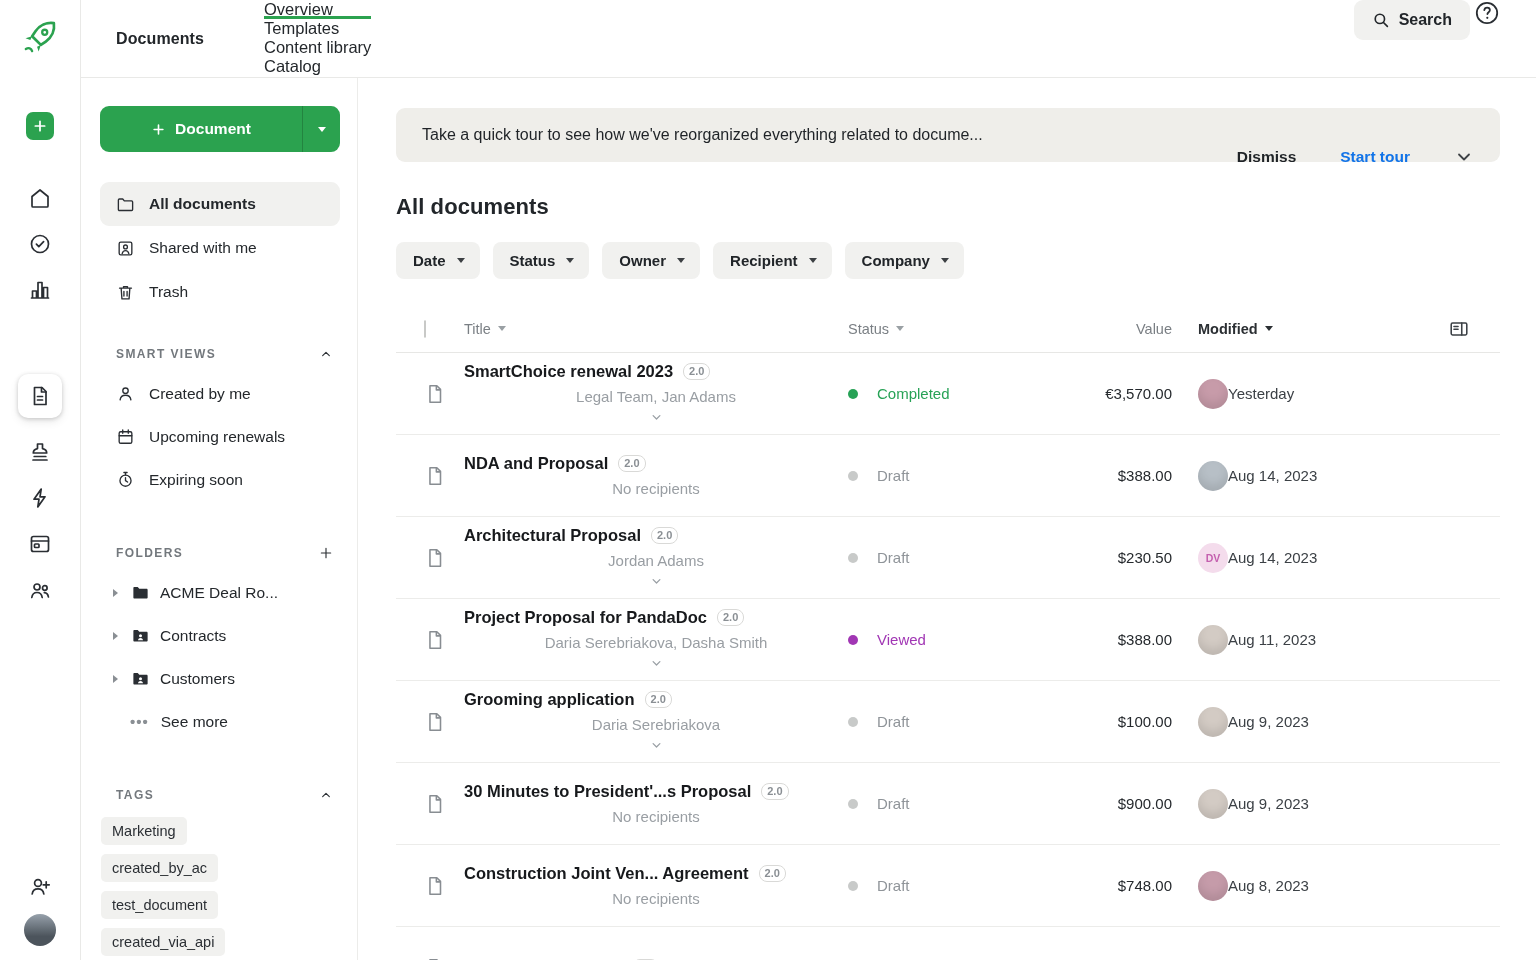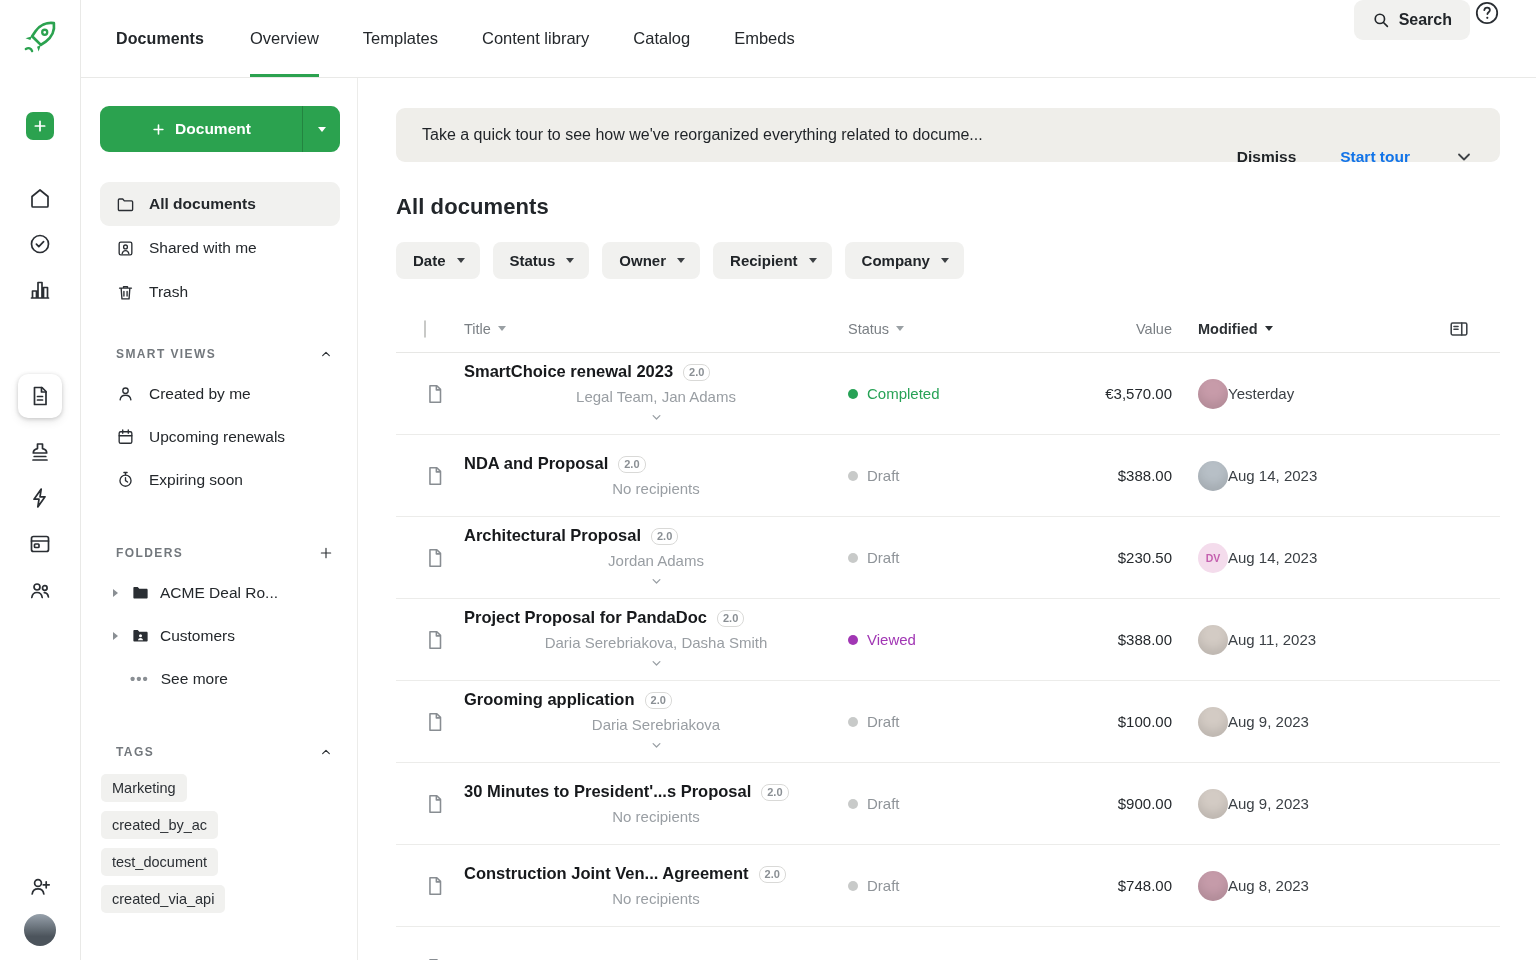--- a/index.html
+++ b/index.html
@@ -28,21 +28,21 @@
     box-shadow:0 1px 4px rgba(0,0,0,.18),0 4px 10px rgba(0,0,0,.08);
     display:flex;align-items:center;justify-content:center;cursor:pointer;}
   .rail-spacer{flex:1;}
   .rail-avatar{width:32px;height:32px;border-radius:50%;margin-top:16px;
     background:linear-gradient(180deg,#97a1ab 0%,#4c545c 70%);cursor:pointer;}
 
   
   .topnav{position:fixed;left:81px;top:0;right:0;height:78px;background:#fff;
     border-bottom:1px solid var(--line);display:flex;align-items:stretch;padding:0 36px 0 35px;}
   .topnav .title{font-size:16px;font-weight:700;align-self:center;letter-spacing:.1px;}
-  .tabs{display:flex;margin-left:46px;}
+  .tabs{display:flex;margin-left:60px;flex-direction:column;}
   .tab{position:relative;display:flex;align-items:center;padding:0 0;margin-right:44px;
     font-size:16.5px;color:#24282c;cursor:pointer;}
   .tab.active::after{content:"";position:absolute;left:0;right:0;bottom:0;height:3px;background:var(--green);}
   .topnav-right{margin-left:auto;display:flex;align-items:flex-start;gap:4px;}
   .search-btn{display:flex;align-items:center;gap:9px;background:var(--chip);border-radius:9px;
     height:40px;padding:0 18px;font-size:16px;font-weight:700;cursor:pointer;}
   .help-btn{cursor:pointer;}
 
   
   .sidebar{position:fixed;left:81px;top:78px;bottom:0;width:277px;background:#fff;
@@ -96,26 +96,26 @@
   .sort-tri{width:0;height:0;border-left:4px solid transparent;border-right:4px solid transparent;
     border-top:5px solid #9aa0a4;}
   .th.modified{color:#2b2f33;font-weight:700;}
   .th.modified .sort-tri{border-top-color:#2b2f33;}
   .c-head-value{text-align:right;color:#7a7f84;font-size:14.5px;}
   .c-head-mod{display:flex;align-items:center;justify-content:space-between;padding-left:26px;padding-right:30px;}
   .checkbox{width:18px;height:18px;border:1.6px solid #c8c9c7;border-radius:4px;background:#fff;cursor:pointer;}
 
   .trow{height:82px;border-bottom:1px solid #ececea;cursor:pointer;}
   .doc-glyph{stroke:#888d92;}
-  .row-titleline{display:flex;align-items:flex-end;gap:10px;}
+  .row-titleline{display:flex;align-items:center;gap:10px;}
   .row-title{font-size:16.5px;font-weight:700;color:#17191c;white-space:nowrap;}
   .badge{border:1px solid #d9d9d7;border-radius:8px;font-size:11px;font-weight:700;color:#8a8f94;
     padding:2px 5px;line-height:1;}
   .row-subline{display:flex;align-items:center;gap:5px;margin-top:7px;font-size:15px;color:#999ea3;flex-direction:column;}
-  .c-status{display:flex;align-items:center;gap:9px;font-size:15px;}
+  .c-status{display:flex;align-items:center;gap:19px;font-size:15px;}
   .dot{width:10px;height:10px;border-radius:50%;background:#c8cac9;}
   .c-value{text-align:right;font-size:15px;color:#25292d;}
   .c-mod{display:flex;align-items:center;padding-left:26px;font-size:15px;color:#3c4146;}
   .avatar{width:30px;height:30px;border-radius:50%;flex:0 0 auto;box-shadow:inset 0 -6px 10px rgba(0,0,0,.10);
     display:flex;align-items:center;justify-content:center;}
   .avatar.initials{font-size:10.5px;font-weight:700;box-shadow:none;}
   .people-mini{stroke:#8a8f94;}
 </style>
 </head>
 <body>
@@ -311,20 +311,29 @@
       </svg>
     <span>ACME Deal Ro...</span>
   </div>
   <div class="folder-item">
     <span class="caret-right"></span>
     <svg width="19" height="19" viewBox="0 0 24 24">
         <path d="M3 6.2C3 5.5 3.6 5 4.3 5h4.2l2 2.4h9.2c.7 0 1.3.6 1.3 1.3v9.6c0 .7-.6 1.3-1.3 1.3H4.3C3.6 19.6 3 19 3 18.3z" fill="#2a2e33"></path>
         <circle cx="12" cy="12.3" r="1.9" fill="#fff"></circle>
         <path d="M8.8 18c.4-1.8 1.7-2.9 3.2-2.9s2.8 1.1 3.2 2.9z" fill="#fff"></path>
       </svg>
+    <span>Contracts</span>
+  </div>
+  <div class="folder-item">
+    <span class="caret-right"></span>
+    <svg width="19" height="19" viewBox="0 0 24 24">
+        <path d="M3 6.2C3 5.5 3.6 5 4.3 5h4.2l2 2.4h9.2c.7 0 1.3.6 1.3 1.3v9.6c0 .7-.6 1.3-1.3 1.3H4.3C3.6 19.6 3 19 3 18.3z" fill="#2a2e33"></path>
+        <circle cx="12" cy="12.3" r="1.9" fill="#fff"></circle>
+        <path d="M8.8 18c.4-1.8 1.7-2.9 3.2-2.9s2.8 1.1 3.2 2.9z" fill="#fff"></path>
+      </svg>
     <span>Customers</span>
   </div>
   <div class="see-more">
     <span class="dots">•••</span>
     <span>See more</span>
   </div>
 
   <div class="section-head">
     <span>TAGS</span>
     <svg width="16" height="16" viewBox="0 0 24 24">

